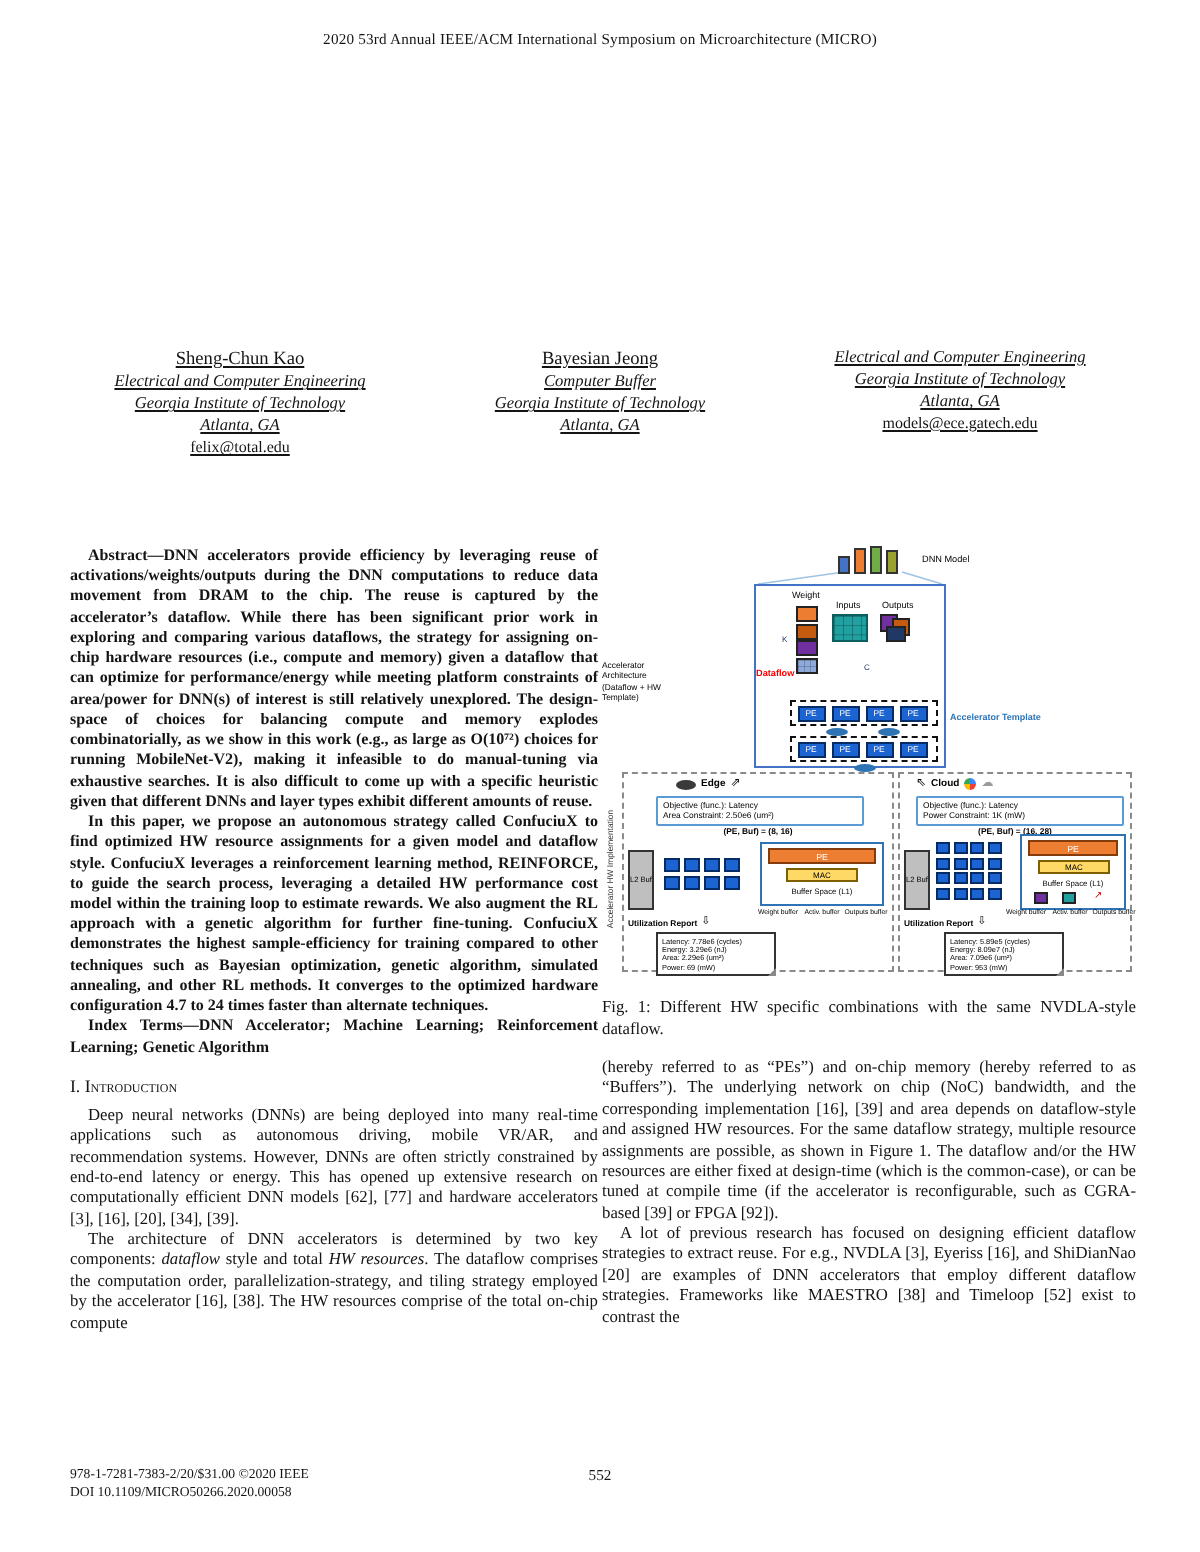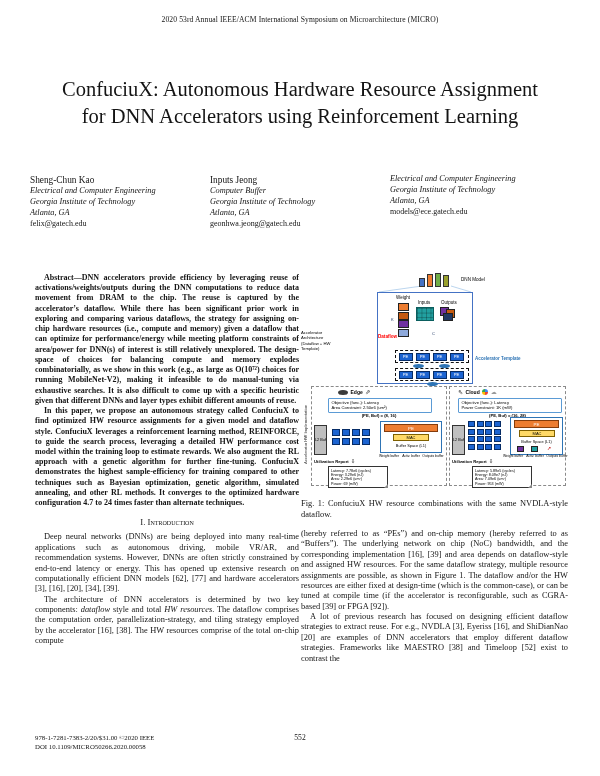--- a/index.html
+++ b/index.html
@@ -5,33 +5,33 @@
   html,body{margin:0;padding:0;background:#e8e8e8;}
   .sheet{position:relative;width:600px;height:776px;background:#ffffff;margin:0 auto;overflow:hidden;
          font-family:"Liberation Serif","DejaVu Serif",serif;color:#141414;}
   
   .conf-header{position:absolute;top:15px;left:0;width:600px;text-align:center;font-size:7.6px;letter-spacing:.1px;}
   .footer-left{position:absolute;left:35px;top:733px;font-size:6.8px;line-height:1.35;}
   .page-num{position:absolute;left:0;top:733px;width:600px;text-align:center;font-size:7.6px;}
   
   .title{position:absolute;top:76px;left:55px;width:490px;text-align:center;font-size:20.5px;line-height:1.33;font-weight:400;}
   .authors{position:absolute;top:174px;left:30px;width:540px;display:flex;}
-  .author{flex:1;text-align:left;font-size:8.3px;line-height:1.32;}
+  .author{flex:1;text-align:center;font-size:8.3px;line-height:1.32;text-decoration:underline;}
   .author .a-name{font-size:9.3px;}
   .author .a-it{font-style:italic;}
   .author .a-email{font-size:8px;}
   
   .col-left{position:absolute;top:273px;left:35px;width:264px;}
   .col-right{position:absolute;top:272px;left:301px;width:267px;}
   .abs-p{font-weight:bold;font-size:8px;line-height:1.28;text-align:justify;margin:0;text-indent:9px;}
   .abs-lead{}
   .body-p{font-size:8.4px;line-height:1.235;text-align:justify;margin:0;text-indent:9px;}
   .body-p.noindent{text-indent:0;}
   .it{font-style:italic;}
-  .sec-heading{text-align:center;font-variant:small-caps;font-size:8.8px;margin:9px 0 5px 0;}
+  .sec-heading{font-variant:small-caps;font-size:8.8px;margin:9px 0 5px 0;}
   .fig-caption{font-size:8.4px;line-height:1.25;text-align:justify;margin:5px 0 9px 0;}
   
   .fig{position:relative;width:267px;height:222px;font-family:"Liberation Sans","DejaVu Sans",sans-serif;color:#000;}
   .fig *{box-sizing:border-box;}
   .abs{position:absolute;}
   .f45{font-size:4.5px;line-height:1.15;}
   .dnn-bars{left:118px;top:0;height:15px;display:flex;align-items:flex-end;gap:2px;}
   .bar{width:6px;border:0.5px solid #333;}
   .bar1{height:9px;background:#4472c4;} .bar2{height:13px;background:#ed7d31;}
   .bar3{height:14px;background:#70ad47;} .bar4{height:12px;background:#9aa12e;}
@@ -90,48 +90,47 @@
   .note{background:#fff;border:0.8px solid #333;font-size:3.7px;line-height:1.18;padding:1.5px 2px;}
   .note::after{content:"";position:absolute;right:-0.8px;bottom:-0.8px;border-style:solid;border-width:0 0 4px 4px;border-color:transparent transparent #888 transparent;}
 </style>
 </head>
 <body>
 
 <div class="sheet">
 
   <div class="conf-header">2020 53rd Annual IEEE/ACM International Symposium on Microarchitecture (MICRO)</div>
 
-  <div class="title">ConfuciuX: Autonomous Hardware Resource Assignment for DNN Accelerators using Reinforcement Learning</div>
 
   <div class="authors">
     <div class="author">
       <div class="a-name">Sheng-Chun Kao</div>
       <div class="a-it">Electrical and Computer Engineering</div>
       <div class="a-it">Georgia Institute of Technology</div>
       <div class="a-it">Atlanta, GA</div>
-      <div class="a-email">felix@gatech.edu</div>
+      <div class="a-email">felix@total.edu</div>
     </div>
     <div class="author">
-      <div class="a-name">Inputs Jeong</div>
+      <div class="a-name">Bayesian Jeong</div>
       <div class="a-it">Computer Buffer</div>
       <div class="a-it">Georgia Institute of Technology</div>
       <div class="a-it">Atlanta, GA</div>
-      <div class="a-email">geonhwa.jeong@gatech.edu</div>
     </div>
     <div class="author">
       <div class="a-it">Electrical and Computer Engineering</div>
       <div class="a-it">Georgia Institute of Technology</div>
       <div class="a-it">Atlanta, GA</div>
       <div class="a-email">models@ece.gatech.edu</div>
     </div>
   </div>
 
   <div class="col-left">
     <p class="abs-p"><span class="abs-lead">Abstract</span><span>—DNN accelerators provide efficiency by leveraging reuse of activations/weights/outputs during the DNN computations to reduce data movement from DRAM to the chip. The reuse is captured by the accelerator’s dataflow. While there has been significant prior work in exploring and comparing various dataflows, the strategy for assigning on-chip hardware resources (i.e., compute and memory) given a dataflow that can optimize for performance/energy while meeting platform constraints of area/power for DNN(s) of interest is still relatively unexplored. The design-space of choices for balancing compute and memory explodes combinatorially, as we show in this work (e.g., as large as O(10⁷²) choices for running MobileNet-V2), making it infeasible to do manual-tuning via exhaustive searches. It is also difficult to come up with a specific heuristic given that different DNNs and layer types exhibit different amounts of reuse.</span></p>
     <p class="abs-p">In this paper, we propose an autonomous strategy called ConfuciuX to find optimized HW resource assignments for a given model and dataflow style. ConfuciuX leverages a reinforcement learning method, REINFORCE, to guide the search process, leveraging a detailed HW performance cost model within the training loop to estimate rewards. We also augment the RL approach with a genetic algorithm for further fine-tuning. ConfuciuX demonstrates the highest sample-efficiency for training compared to other techniques such as Bayesian optimization, genetic algorithm, simulated annealing, and other RL methods. It converges to the optimized hardware configuration 4.7 to 24 times faster than alternate techniques.</p>
+    <p class="abs-p"><span class="abs-lead">Index Terms</span><span>—DNN Accelerator; Machine Learning; Reinforcement Learning; Genetic Algorithm</span></p>
 
     <div class="sec-heading">I. Introduction</div>
 
     <p class="body-p">Deep neural networks (DNNs) are being deployed into many real-time applications such as autonomous driving, mobile VR/AR, and recommendation systems. However, DNNs are often strictly constrained by end-to-end latency or energy. This has opened up extensive research on computationally efficient DNN models [62], [77] and hardware accelerators [3], [16], [20], [34], [39].</p>
     <p class="body-p"><span>The architecture of DNN accelerators is determined by two key components: </span><span class="it">dataflow</span><span> style and total </span><span class="it">HW resources</span><span>. The dataflow comprises the computation order, parallelization-strategy, and tiling strategy employed by the accelerator [16], [38]. The HW resources comprise of the total on-chip compute</span></p>
   </div>
 
   <div class="col-right">
 
     <div class="fig">
@@ -295,21 +294,21 @@
         </div>
         <div class="abs note" style="left:22px;top:79px;width:60px;">
           <div>Latency: 5.89e5 (cycles)</div>
           <div>Energy: 8.09e7 (nJ)</div>
           <div>Area: 7.09e6 (um²)</div>
           <div>Power: 953 (mW)</div>
         </div>
       </div>
     </div>
 
-    <p class="fig-caption">Fig. 1: ConfuciuX HW resource combinations with the same NVDLA-style dataflow.</p>
+    <p class="fig-caption">Fig. 1: Different HW specific combinations with the same NVDLA-style dataflow.</p>
 
     <p class="body-p noindent">(hereby referred to as “PEs”) and on-chip memory (hereby referred to as “Buffers”). The underlying network on chip (NoC) bandwidth, and the corresponding implementation [16], [39] and area depends on dataflow-style and assigned HW resources. For the same dataflow strategy, multiple resource assignments are possible, as shown in Figure 1. The dataflow and/or the HW resources are either fixed at design-time (which is the common-case), or can be tuned at compile time (if the accelerator is reconfigurable, such as CGRA-based [39] or FPGA [92]).</p>
     <p class="body-p">A lot of previous research has focused on designing efficient dataflow strategies to extract reuse. For e.g., NVDLA [3], Eyeriss [16], and ShiDianNao [20] are examples of DNN accelerators that employ different dataflow strategies. Frameworks like MAESTRO [38] and Timeloop [52] exist to contrast the</p>
   </div>
 
   <div class="footer-left">
     <div>978-1-7281-7383-2/20/$31.00 ©2020 IEEE</div>
     <div>DOI 10.1109/MICRO50266.2020.00058</div>
   </div>
   <div class="page-num">552</div>

